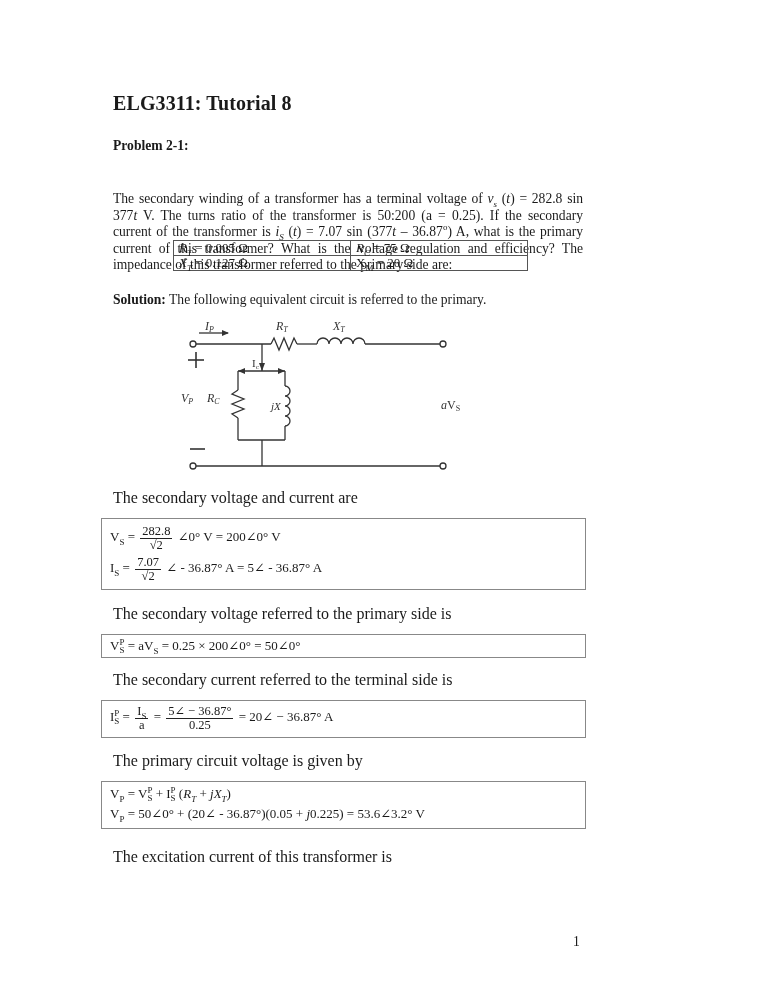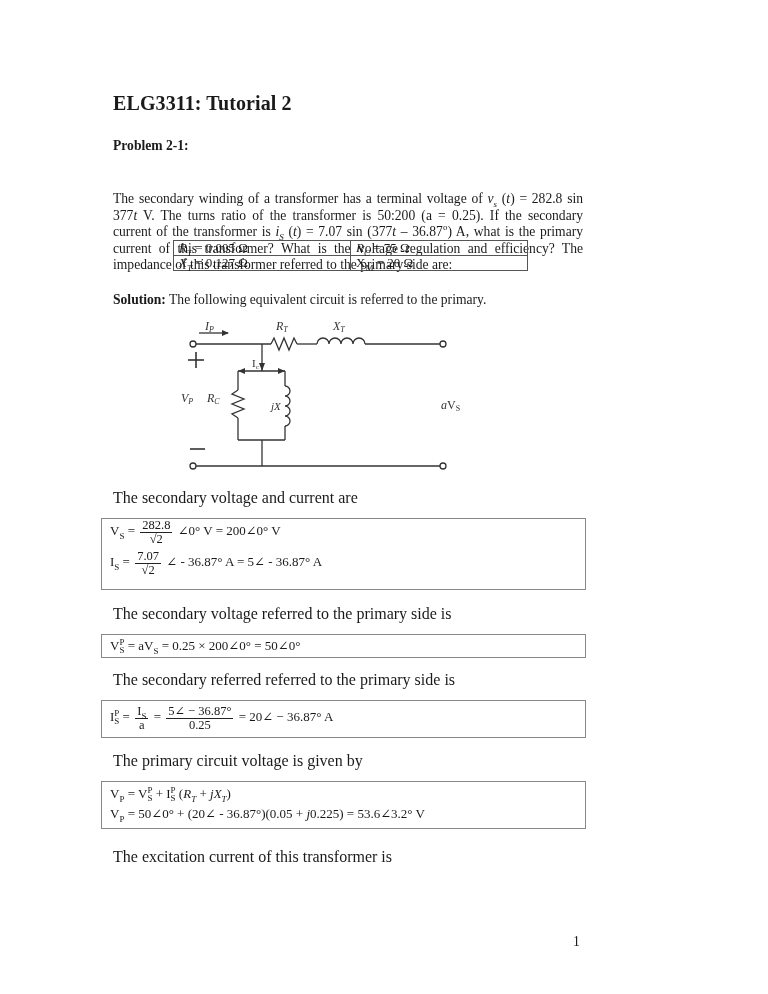--- a/index.html
+++ b/index.html
@@ -22,21 +22,21 @@
   .eqline { position: relative; height: 20px; white-space: nowrap; }
   .frac { display: inline-block; vertical-align: middle; text-align: center; margin: 0 2px; }
   .frac .num { display: block; border-bottom: 1px solid #222; padding: 0 2px; line-height: 13px; font-size: 12.5px; }
   .frac .den { display: block; line-height: 13px; font-size: 12.5px; }
   .pagenum { left: 573px; top: 934px; font-size: 13.6px; }
   svg text { font-family: "Liberation Serif", serif; }
 </style>
 </head>
 <body>
 
-<div class="abs title">ELG3311: Tutorial 2</div>
+<div class="abs title">ELG3311: Tutorial 8</div>
 
 <div class="abs prob-head">Problem 2-1:</div>
 
 <div class="abs para"><span>The secondary winding of a transformer has a terminal voltage of </span><i>v</i><sub><i>s</i></sub><span> (</span><i>t</i><span>) = 282.8 sin 377</span><i>t</i><span> V. The turns ratio of the transformer is 50:200 (a = 0.25). If the secondary current of the transformer is </span><i>i</i><sub><i>S</i></sub><span> (</span><i>t</i><span>) = 7.07 sin (377</span><i>t</i><span> – 36.87</span><sup>o</sup><span>) A, what is the primary current of this transformer? What is the voltage regulation and efficiency? The impedance of this transformer referred to the primary side are:</span></div>
 
 <table class="imp">
   <tbody>
       <tr>
     <td><i>R</i><sub><i>T</i></sub><span> = 0.005 Ω</span></td>
     <td><i>R</i><sub><i>C</i></sub><span> = 75 Ω</span></td>
@@ -107,37 +107,37 @@
     <text x="207" y="402"><tspan>R</tspan><tspan font-size="8" dy="2">C</tspan></text>
     <text x="271" y="410" font-size="11">jX</text>
     <text x="441" y="409"><tspan>a</tspan><tspan font-style="normal">V</tspan><tspan font-style="normal" font-size="8" dy="2">S</tspan></text>
   </g>
   <g font-size="11" fill="#333">
     <text x="252" y="367"><tspan>I</tspan><tspan font-size="7" dy="2">c</tspan></text>
   </g>
 </svg>
 
 <div class="abs txt" style="top:489px">The secondary voltage and current are</div>
-<div class="eqbox" style="top:518px;height:72px;">
+<div class="eqbox" style="top:518px;height:72px;padding-top:6px">
   <div class="eqline" style="height:31px">
     <span>V</span><sub>S</sub><span> = </span><span class="frac"><span class="num">282.8</span><span class="den">√2</span></span><span> ∠0° V = 200∠0° V</span>
   </div>
   <div class="eqline" style="height:31px">
     <span>I</span><sub>S</sub><span> = </span><span class="frac"><span class="num">7.07</span><span class="den">√2</span></span><span> ∠ - 36.87° A = 5∠ - 36.87° A</span>
   </div>
 </div>
 
 <div class="abs txt" style="top:605px">The secondary voltage referred to the primary side is</div>
 <div class="eqbox" style="top:634px;height:24px;padding-top:3px">
   <div class="eqline" style="height:18px">
     <span>V</span><span style="display:inline-block;vertical-align:-3px;line-height:8px;font-size:9px"><span style="display:block">P</span><span style="display:block">S</span></span><span> = aV</span><sub>S</sub><span> = 0.25 × 200∠0°  = 50∠0°</span>
   </div>
 </div>
 
-<div class="abs txt" style="top:671px">The secondary referred referred to the primary side is</div>
+<div class="abs txt" style="top:671px">The secondary current referred to the terminal side is</div>
 <div class="eqbox" style="top:700px;height:38px;padding-top:4px">
   <div class="eqline" style="height:30px">
     <span>I</span><span style="display:inline-block;vertical-align:-3px;line-height:8px;font-size:9px"><span style="display:block">P</span><span style="display:block">S</span></span><span> = </span><span class="frac"><span class="num"><span>I</span><sub>S</sub></span><span class="den">a</span></span><span> = </span><span class="frac"><span class="num">5∠ − 36.87°</span><span class="den">0.25</span></span><span> = 20∠ − 36.87° A</span>
   </div>
 </div>
 
 <div class="abs txt" style="top:752px">The primary circuit voltage is given by</div>
 <div class="eqbox" style="top:781px;height:48px;padding-top:4px">
   <div class="eqline">V<sub>P</sub> = V<span style="display:inline-block;vertical-align:-3px;line-height:8px;font-size:9px"><span style="display:block">P</span><span style="display:block">S</span></span> + I<span style="display:inline-block;vertical-align:-3px;line-height:8px;font-size:9px"><span style="display:block">P</span><span style="display:block">S</span></span> (<i>R<sub>T</sub></i> + <i>jX<sub>T</sub></i>)</div>
   <div class="eqline">V<sub>P</sub> = 50∠0° + (20∠ - 36.87°)(0.05 + <i>j</i>0.225) = 53.6∠3.2° V</div>

